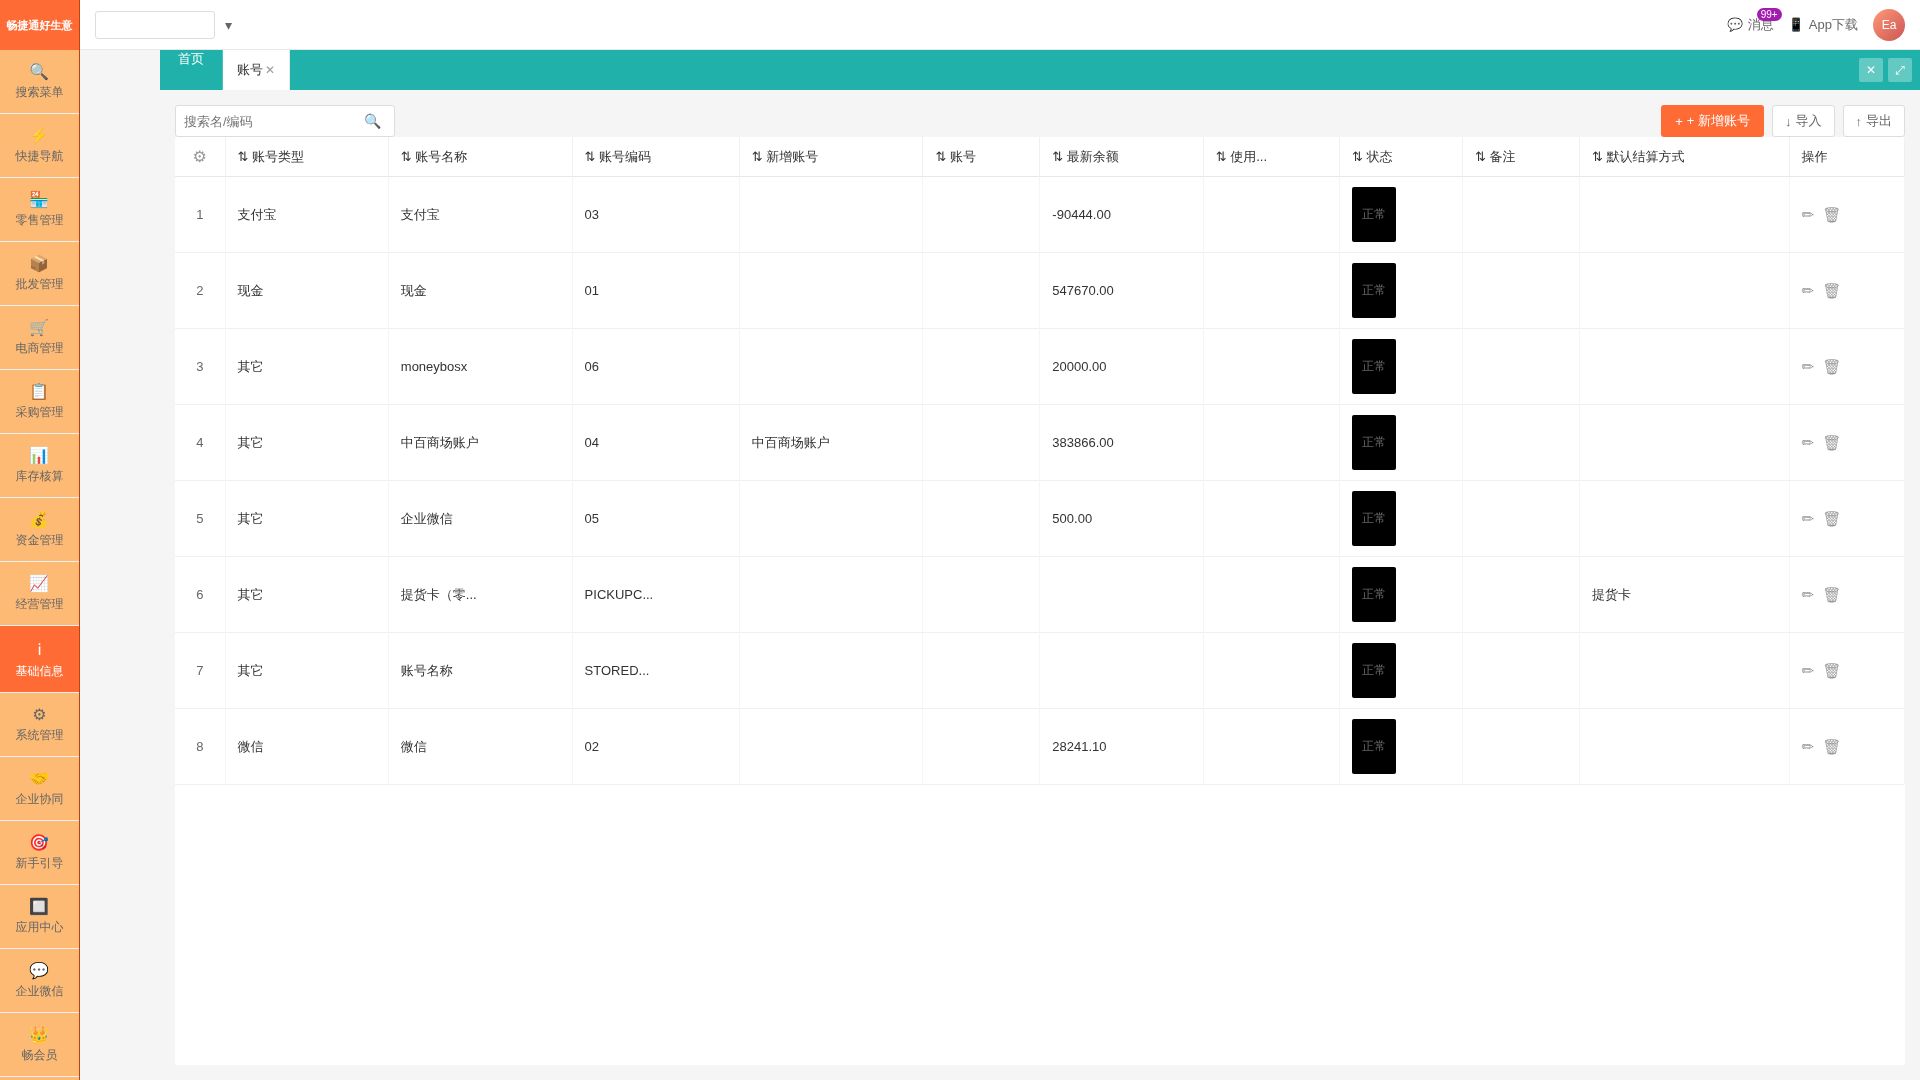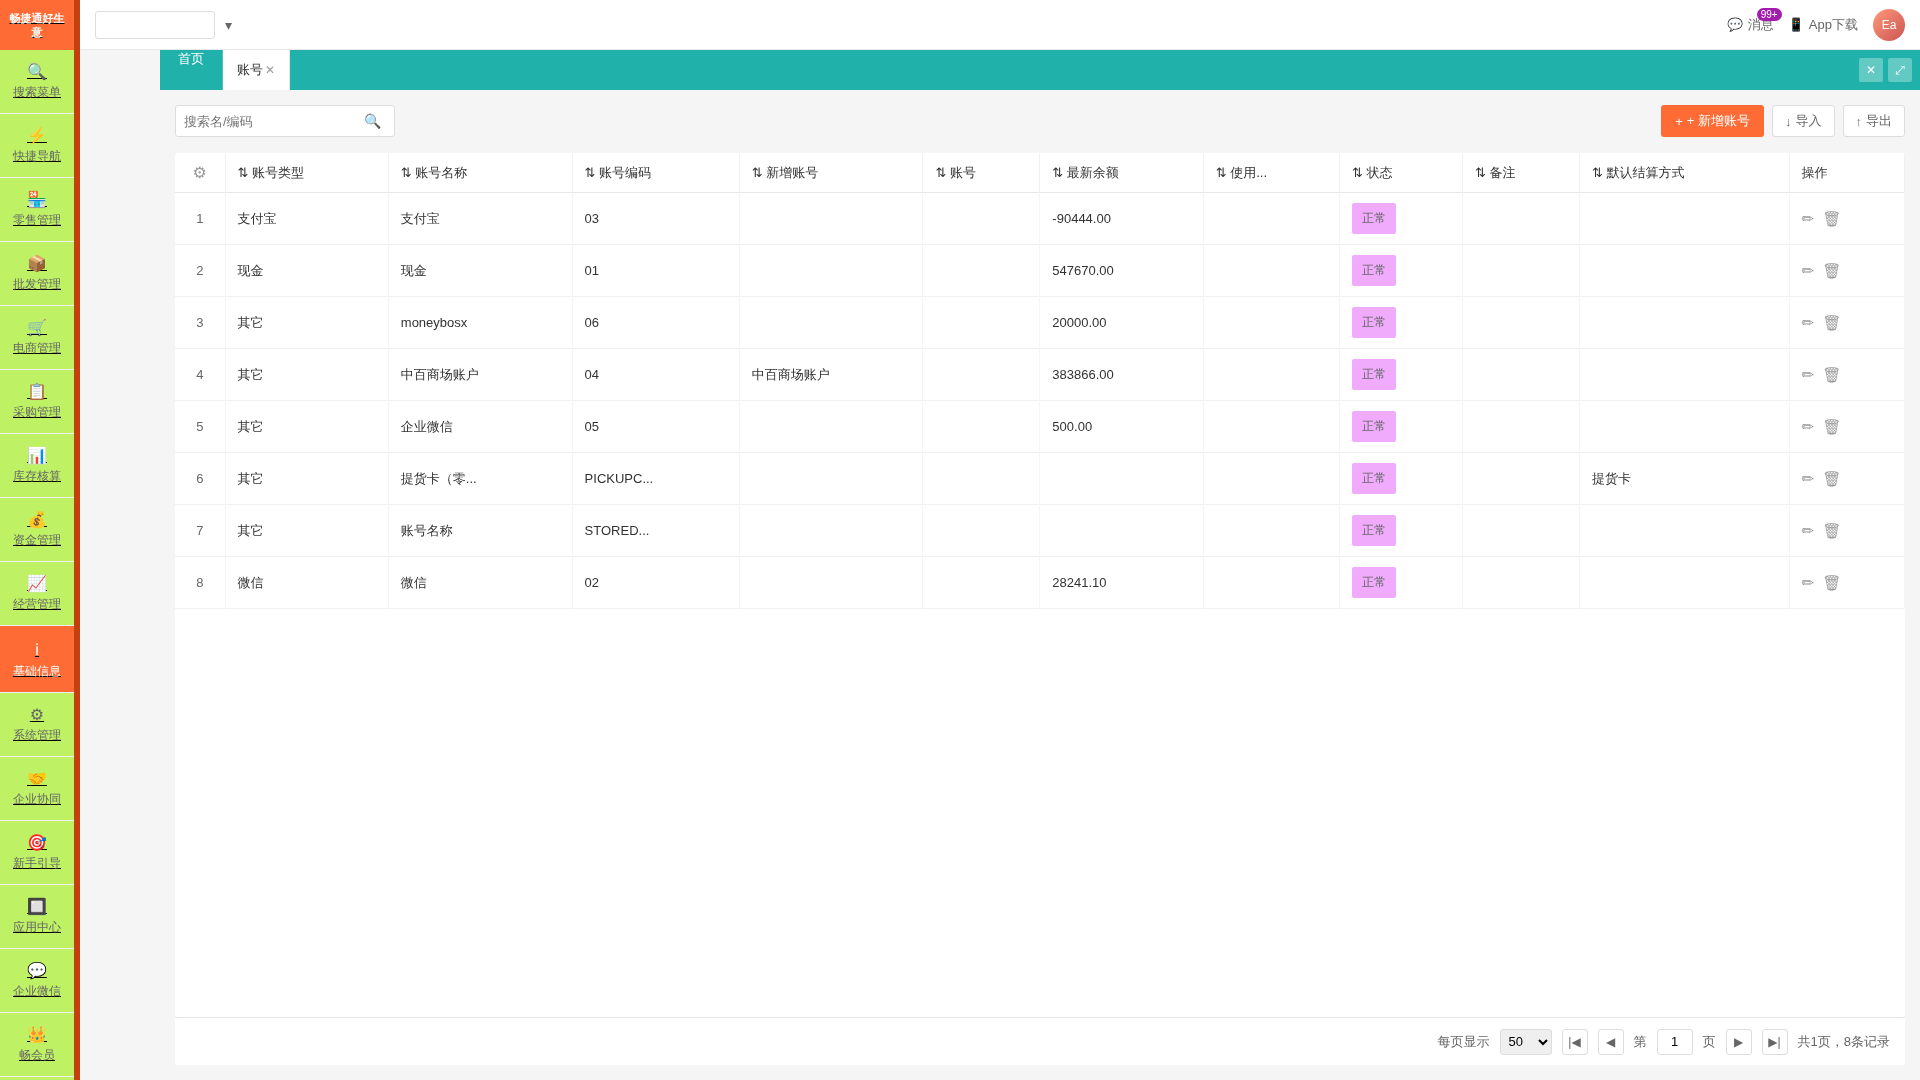--- a/index.html
+++ b/index.html
@@ -1,26 +1,25 @@
 <!DOCTYPE html>
 <html><head>
   <meta charset="utf-8">
   <style>
     * { margin: 0; padding: 0; box-sizing: border-box; }
     body { font-family: 'Microsoft YaHei', Arial, sans-serif; font-size: 13px; background: #f5f5f5; display: flex; width: 1920px; height: 1080px; overflow: hidden; }
 
     
     .sidebar {
       width: 80px;
-      background: #bef264;
+      background: #fdba74;
       display: flex;
       flex-direction: column;
-      border-right: 6px solid #c2410c;
+      border-right: 1px solid #c2410c;
       flex-shrink: 0;
-      text-decoration: underline;
     }
     .sidebar-logo {
       height: 50px;
       background: #ff6b35;
       display: flex;
       align-items: center;
       justify-content: center;
       color: #fff;
       font-size: 12px;
       font-weight: bold;
@@ -136,21 +135,21 @@
       overflow: auto;
       display: flex;
       flex-direction: column;
     }
 
     
     .toolbar {
       display: flex;
       align-items: center;
       justify-content: space-between;
-      margin-bottom: 16px;
+      margin-bottom: 0;
     }
     .search-box {
       display: flex;
       align-items: center;
       background: #fff;
       border: 1px solid #ddd;
       border-radius: 3px;
       padding: 0 8px;
       height: 32px;
       width: 220px;
@@ -203,22 +202,22 @@
     tbody tr { border-bottom: 1px solid #f0f0f0; }
     tbody td {
       padding: 10px 12px;
       font-size: 13px;
       color: #333;
       border-right: 1px solid #f5f5f5;
     }
     tbody td:first-child { text-align: center; color: #666; }
     .status-badge {
       display: inline-block;
-      padding: 7px 10px;
-      background: #f0abfc;
+      padding: 19px 10px;
+      background: #000000;
       color: #666;
       border-radius: 2px;
       font-size: 12px;
     }
     .action-btns { display: flex; gap: 8px; }
     .action-btn { color: #999; font-size: 15px; cursor: pointer; background: none; border: none; }
 
     
     .pagination {
       height: 48px;
@@ -563,30 +562,14 @@
       <div class="action-btns">
         <button class="action-btn" title="编辑">✏</button>
         <button class="action-btn" title="删除">🗑</button>
       </div>
     </td>
   </tr>
           </tbody>
       </table>
     </div>
 
-    <div class="pagination">
-      <span>每页显示</span>
-      <select class="page-size-select">
-        <option value="50">50</option>
-        <option value="100">100</option>
-        <option value="200">200</option>
-      </select>
-      <button class="page-btn">|◀</button>
-      <button class="page-btn">◀</button>
-      <span>第</span>
-      <input class="page-num-input" type="text" value="1" style="">
-      <span>页</span>
-      <button class="page-btn">▶</button>
-      <button class="page-btn">▶|</button>
-      <span>共1页，8条记录</span>
-    </div>
   </div>
 </div>
 
 </body></html>

